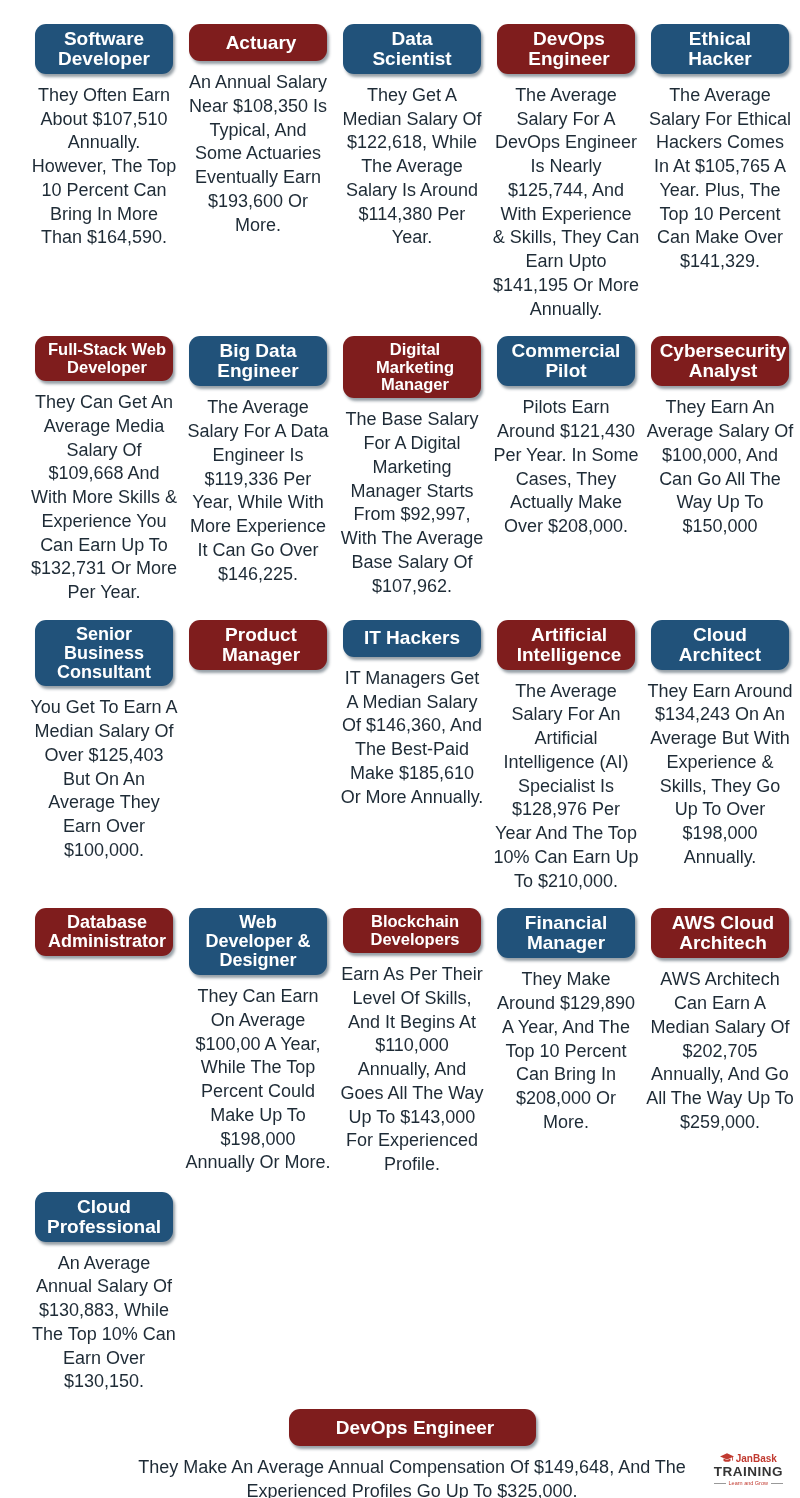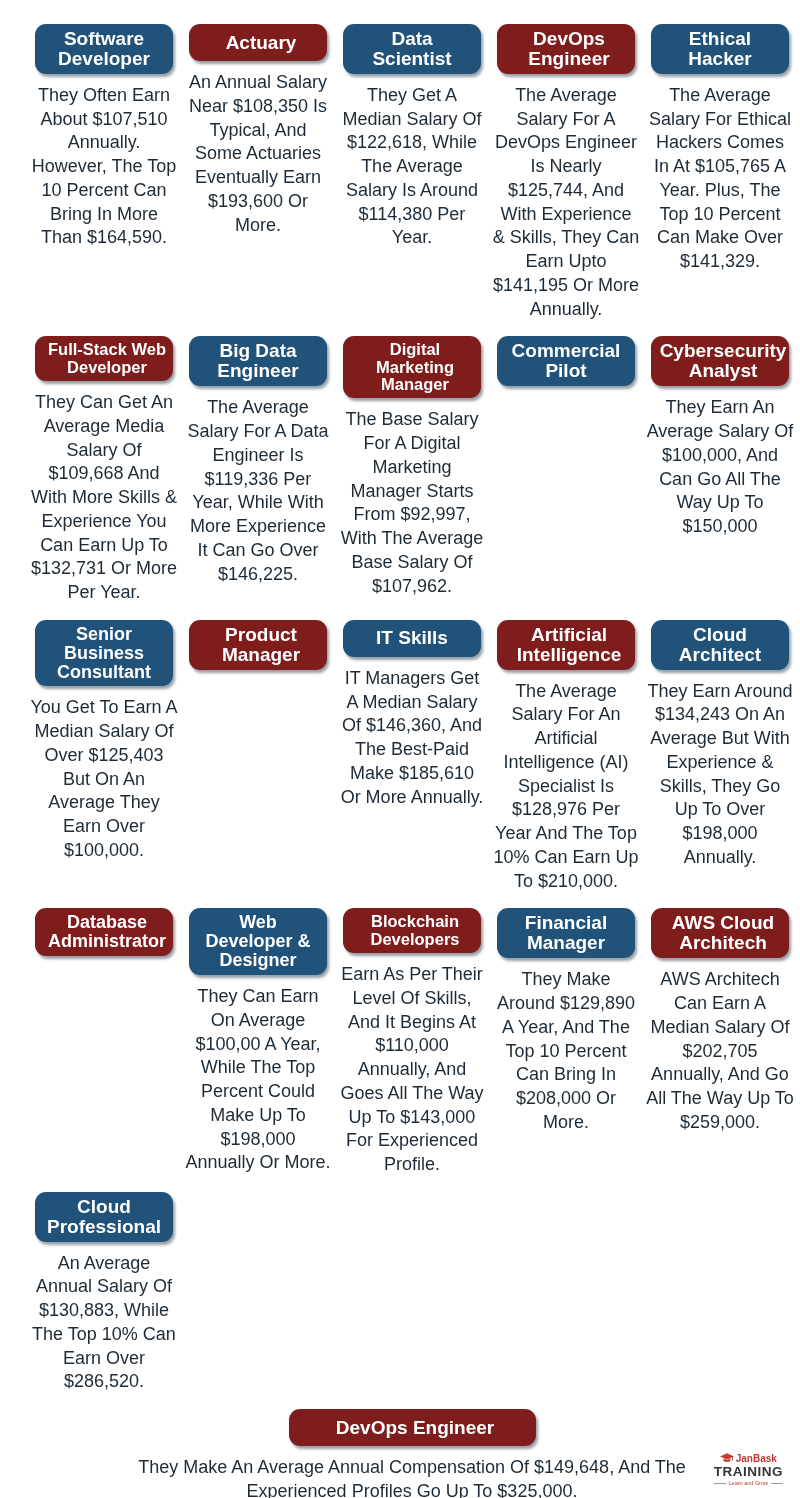--- a/index.html
+++ b/index.html
@@ -153,20 +153,21 @@
   <div class="card">
     <div class="pill teal fit">
         <span>Digital Marketing Manager</span>
       </div>
     <p class="desc">The Base Salary For A Digital Marketing Manager Starts From $92,997, With The Average Base Salary Of $107,962.</p>
   </div>
   <div class="card">
     <div class="pill navy">
         <span>Commercial Pilot</span>
       </div>
+    <p class="desc">Pilots Earn Around $121,430 Per Year. In Some Cases, They Actually Make Over $208,000.</p>
   </div>
 
   <div class="card">
     <div class="pill teal">
         <span>Cybersecurity Analyst</span>
       </div>
     <p class="desc">They Earn An Average Salary Of $100,000, And Can Go All The Way Up To $150,000</p>
   </div>
   <div class="card">
     <div class="pill navy two">
@@ -175,21 +176,21 @@
     <p class="desc">You Get To Earn A Median Salary Of Over $125,403 But On An Average They Earn Over $100,000.</p>
   </div>
   <div class="card">
     <div class="pill teal">
         <span>Product Manager</span>
       </div>
   </div>
 
   <div class="card">
     <div class="pill navy">
-        <span>IT Skills</span>
+        <span>IT Hackers</span>
       </div>
     <p class="desc">IT Managers Get A Median Salary Of $146,360, And The Best-Paid Make $185,610 Or More Annually.</p>
   </div>
   <div class="card">
     <div class="pill teal">
         <span>Artificial Intelligence</span>
       </div>
     <p class="desc">The Average Salary For An Artificial Intelligence (AI) Specialist Is $128,976 Per Year And The Top 10% Can Earn Up To $210,000.</p>
   </div>
   <div class="card">
@@ -226,21 +227,21 @@
   <div class="card">
     <div class="pill teal">
         <span>AWS Cloud Architech</span>
       </div>
     <p class="desc">AWS Architech Can Earn A Median Salary Of $202,705 Annually, And Go All The Way Up To $259,000.</p>
   </div>
   <div class="card">
     <div class="pill navy">
         <span>Cloud Professional</span>
       </div>
-    <p class="desc">An Average Annual Salary Of $130,883, While The Top 10% Can Earn Over $286,520.</p>
+    <p class="desc">An Average Annual Salary Of $130,883, While The Top 10% Can Earn Over $130,150.</p>
   </div>
 
   <div class="card full">
     <div class="pill teal">
         <span>DevOps Engineer</span>
       </div>
     <p class="desc">They Make An Average Annual Compensation Of $149,648, And The Experienced Profiles Go Up To $325,000.</p>
   </div>
 
 </div>

